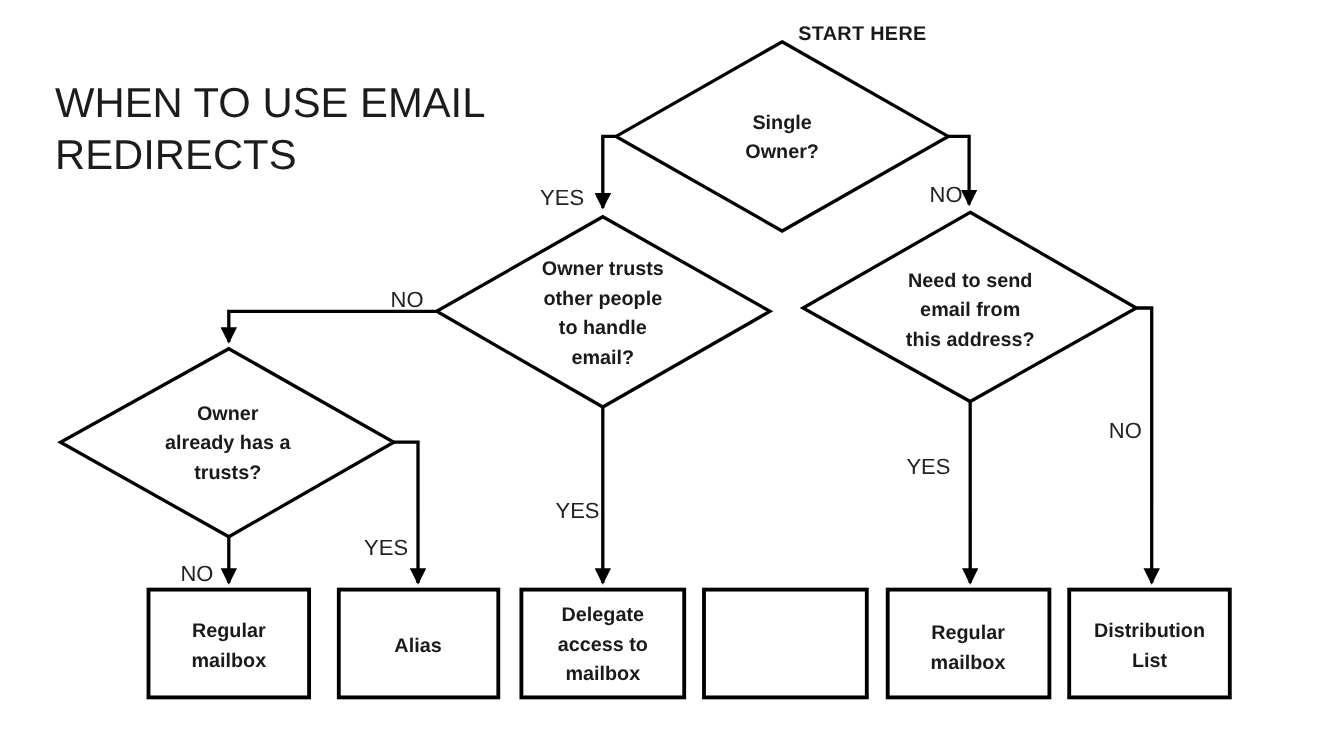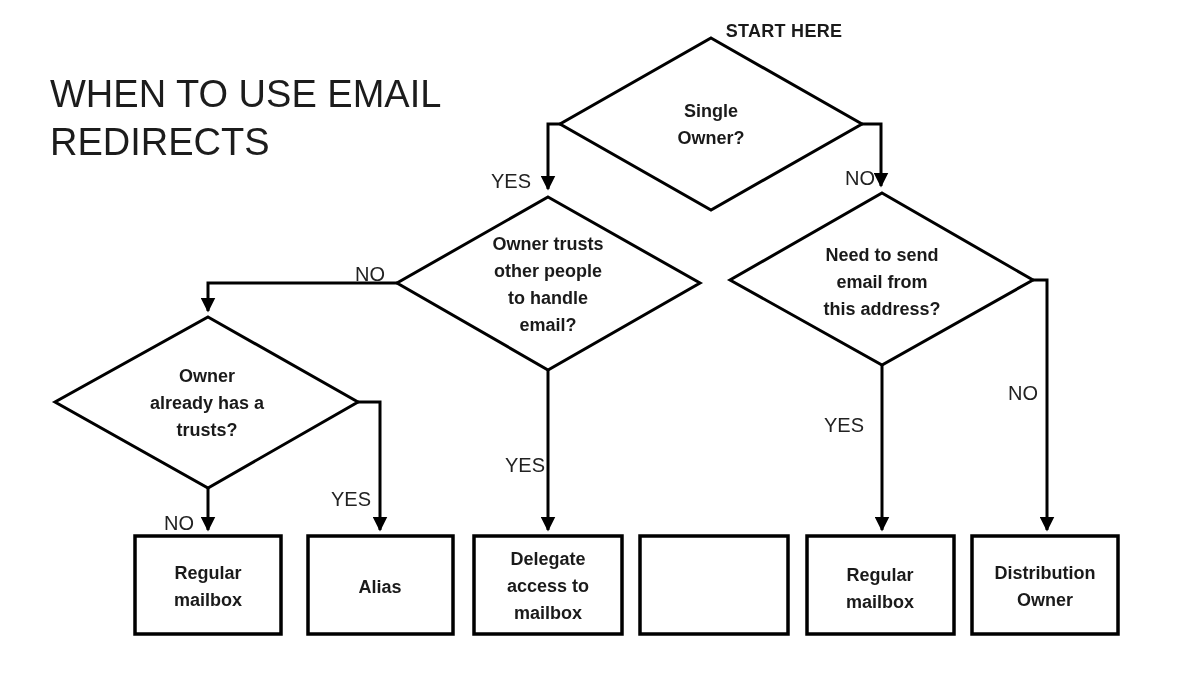--- a/index.html
+++ b/index.html
@@ -128,21 +128,21 @@
 
   <div class="label node-label" style="left:208px; top:587px;">Regular
 mailbox</div>
   <div class="label node-label" style="left:380px; top:587px;">Alias</div>
   <div class="label node-label" style="left:548px; top:586px;">Delegate
 access to
 mailbox</div>
   <div class="label node-label" style="left:880px; top:589px;">Regular
 mailbox</div>
   <div class="label node-label" style="left:1045px; top:587px;">Distribution
-Owner</div>
+List</div>
 
   <div class="label edge-label" style="left:511px; top:165px;">YES</div>
   <div class="label edge-label" style="left:860px; top:162px;">NO</div>
   <div class="label edge-label" style="left:370px; top:258px;">NO</div>
   <div class="label edge-label" style="left:525px; top:449px;">YES</div>
   <div class="label edge-label" style="left:179px; top:507px;">NO</div>
   <div class="label edge-label" style="left:351px; top:483px;">YES</div>
   <div class="label edge-label" style="left:844px; top:409px;">YES</div>
   <div class="label edge-label" style="left:1023px; top:377px;">NO</div>
 

